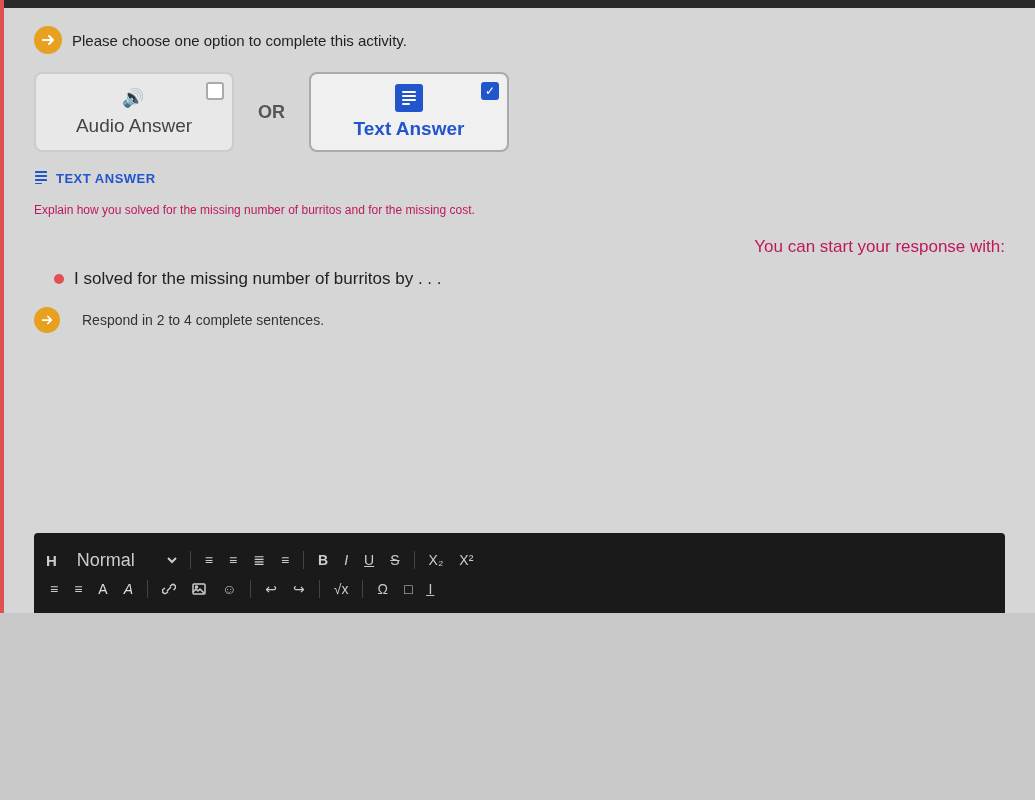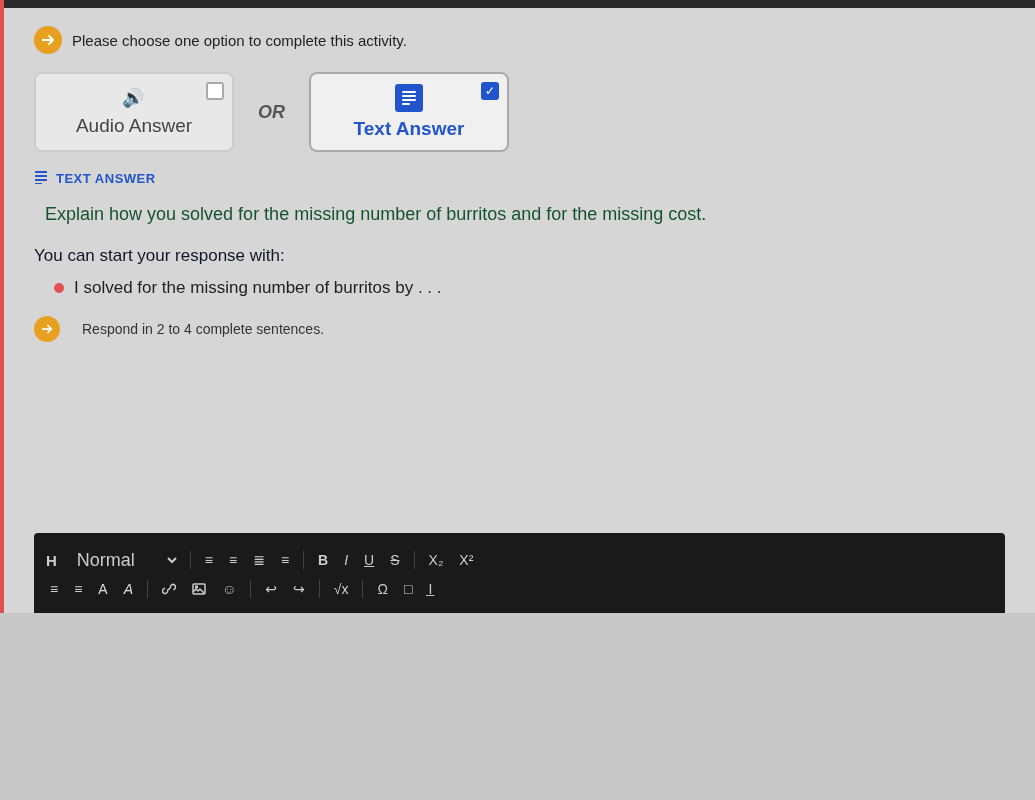--- a/index.html
+++ b/index.html
@@ -123,21 +123,20 @@
       justify-content: center;
       color: white;
       font-size: 12px;
     }
 
     .or-text {
       font-size: 18px;
       font-weight: bold;
       color: #555;
       margin: 0 8px;
-      font-style: italic;
     }
 
     .section-header {
       display: flex;
       align-items: center;
       gap: 8px;
       margin-bottom: 14px;
     }
 
     .section-header-icon {
@@ -147,31 +146,31 @@
 
     .section-header-text {
       font-size: 13px;
       font-weight: bold;
       color: #2255cc;
       letter-spacing: 0.5px;
       text-transform: uppercase;
     }
 
     .question-text {
-      font-size: 18px;
-      color: #14532d;
+      font-size: 12px;
+      color: #be185d;
       line-height: 1.5;
       margin-bottom: 18px;
-      margin-left: 11px;
     }
 
     .prompt-text {
       font-size: 17px;
-      color: #0f172a;
+      color: #be185d;
       margin-bottom: 12px;
+      text-align: right;
     }
 
     .bullet-list {
       list-style: none;
       margin-left: 20px;
       margin-bottom: 18px;
       display: flex;
       flex-direction: column;
       gap: 14px;
     }

